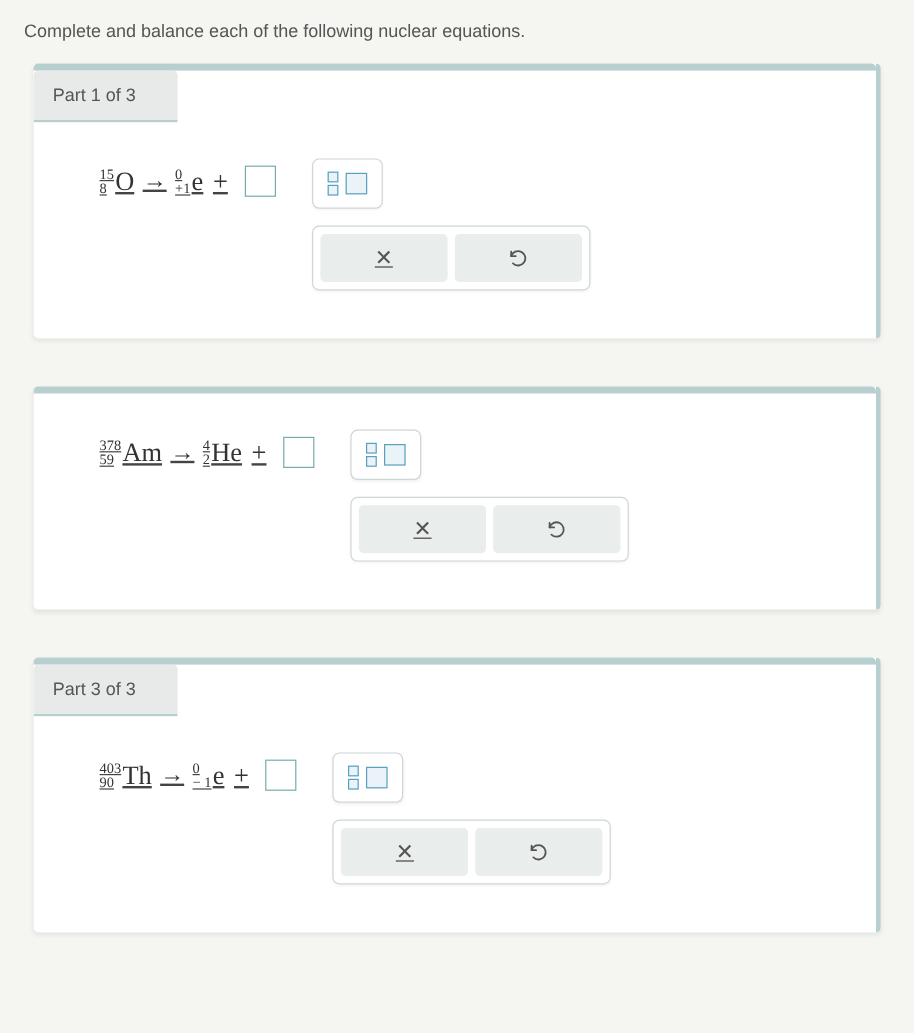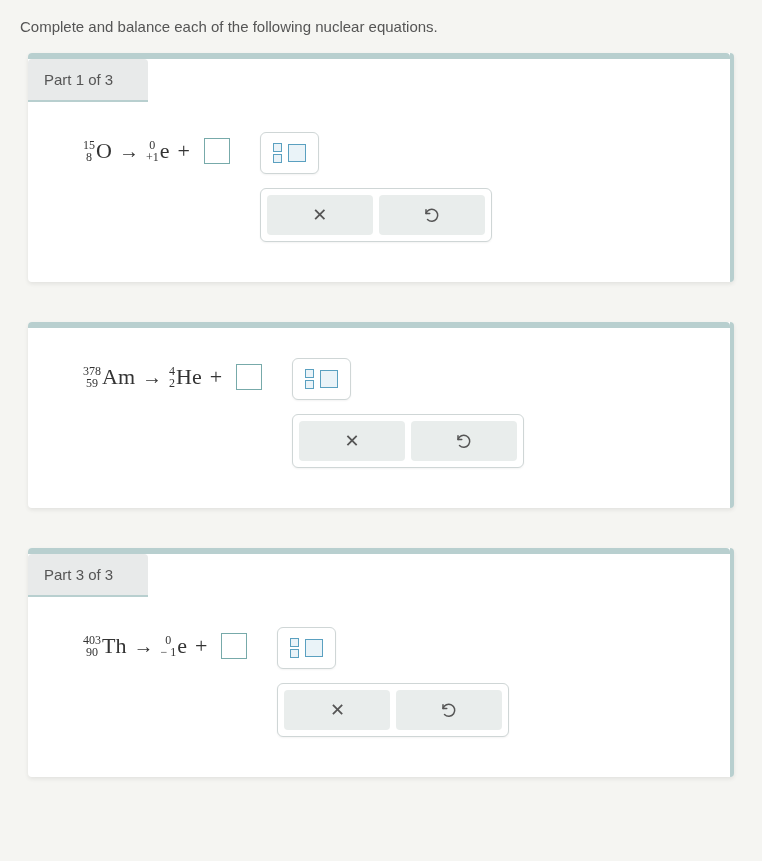--- a/index.html
+++ b/index.html
@@ -16,20 +16,21 @@
     font-size: 15px;
     color: #555;
   }
   .part-card {
     margin: 0 28px 40px 28px;
     background: #fff;
     border-radius: 4px;
     box-shadow: 0 2px 4px rgba(0,0,0,0.08);
     border-right: 4px solid #b8cfcf;
     position: relative;
+    text-decoration: underline;
   }
   .part-header {
     background: #e8eaea;
     padding: 12px 16px;
     font-size: 15px;
     color: #555;
     border-radius: 4px 4px 0 0;
     border-bottom: 2px solid #b8cfcf;
     display: inline-block;
     min-width: 120px;
@@ -59,21 +60,21 @@
     white-space: nowrap;
     margin-top: 6px;
   }
   .nuclide {
     display: inline-flex;
     align-items: center;
   }
   .scripts {
     display: inline-flex;
     flex-direction: column;
-    align-items: center;
+    align-items: flex-start;
     font-size: 12px;
     line-height: 1;
     margin-right: 1px;
   }
   .sup { }
   .sub { }
   .sym {
     font-size: 22px;
     line-height: 1;
   }

